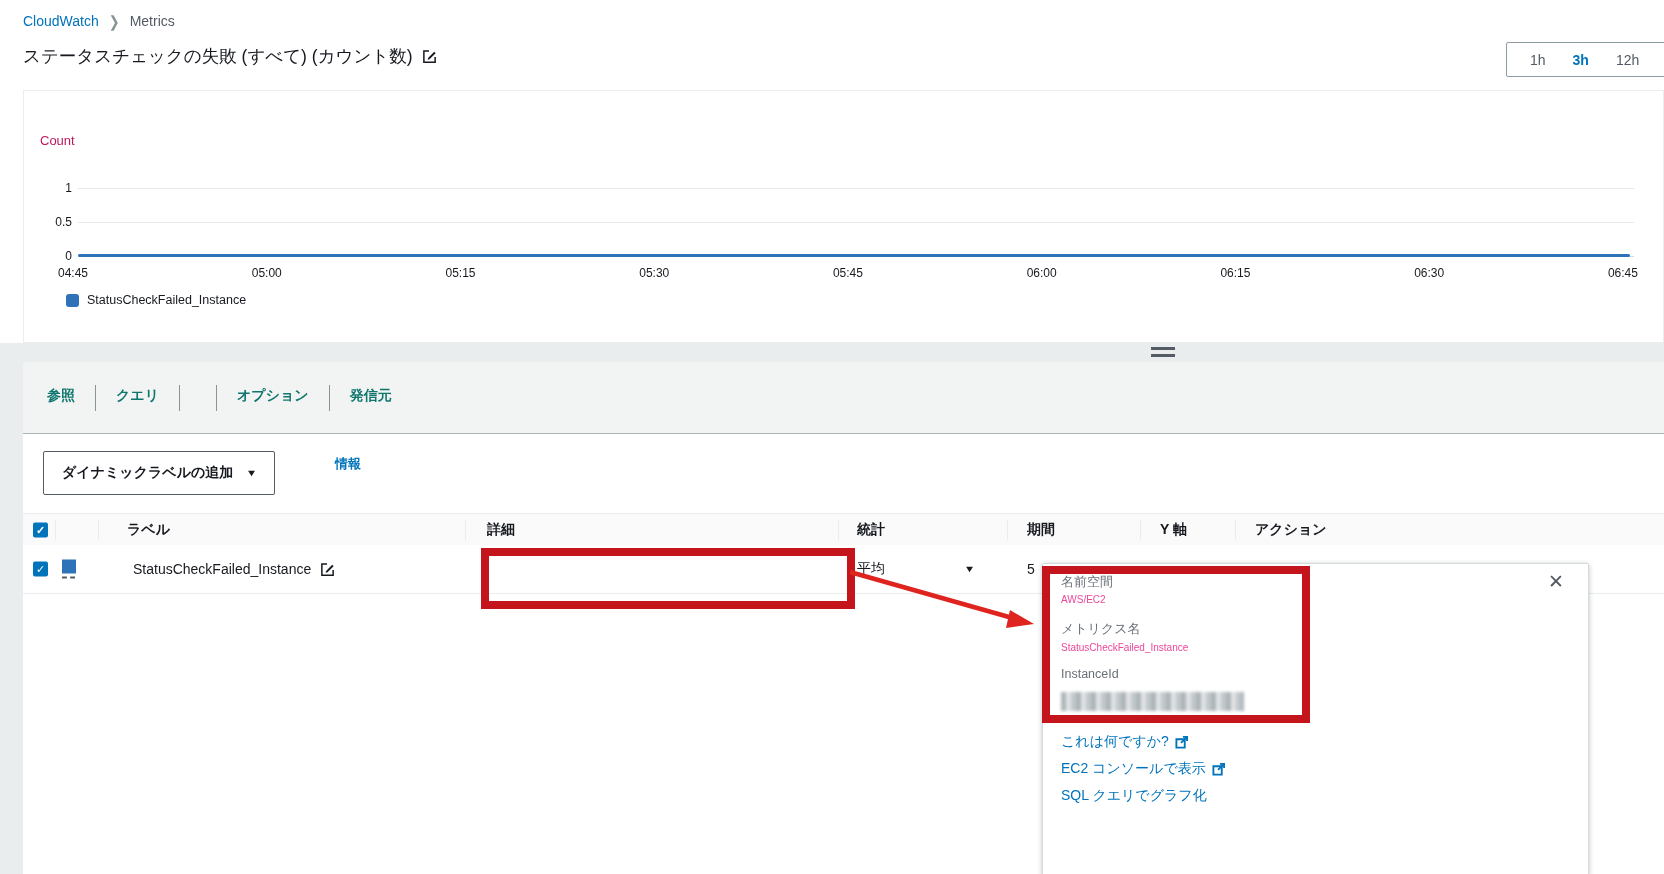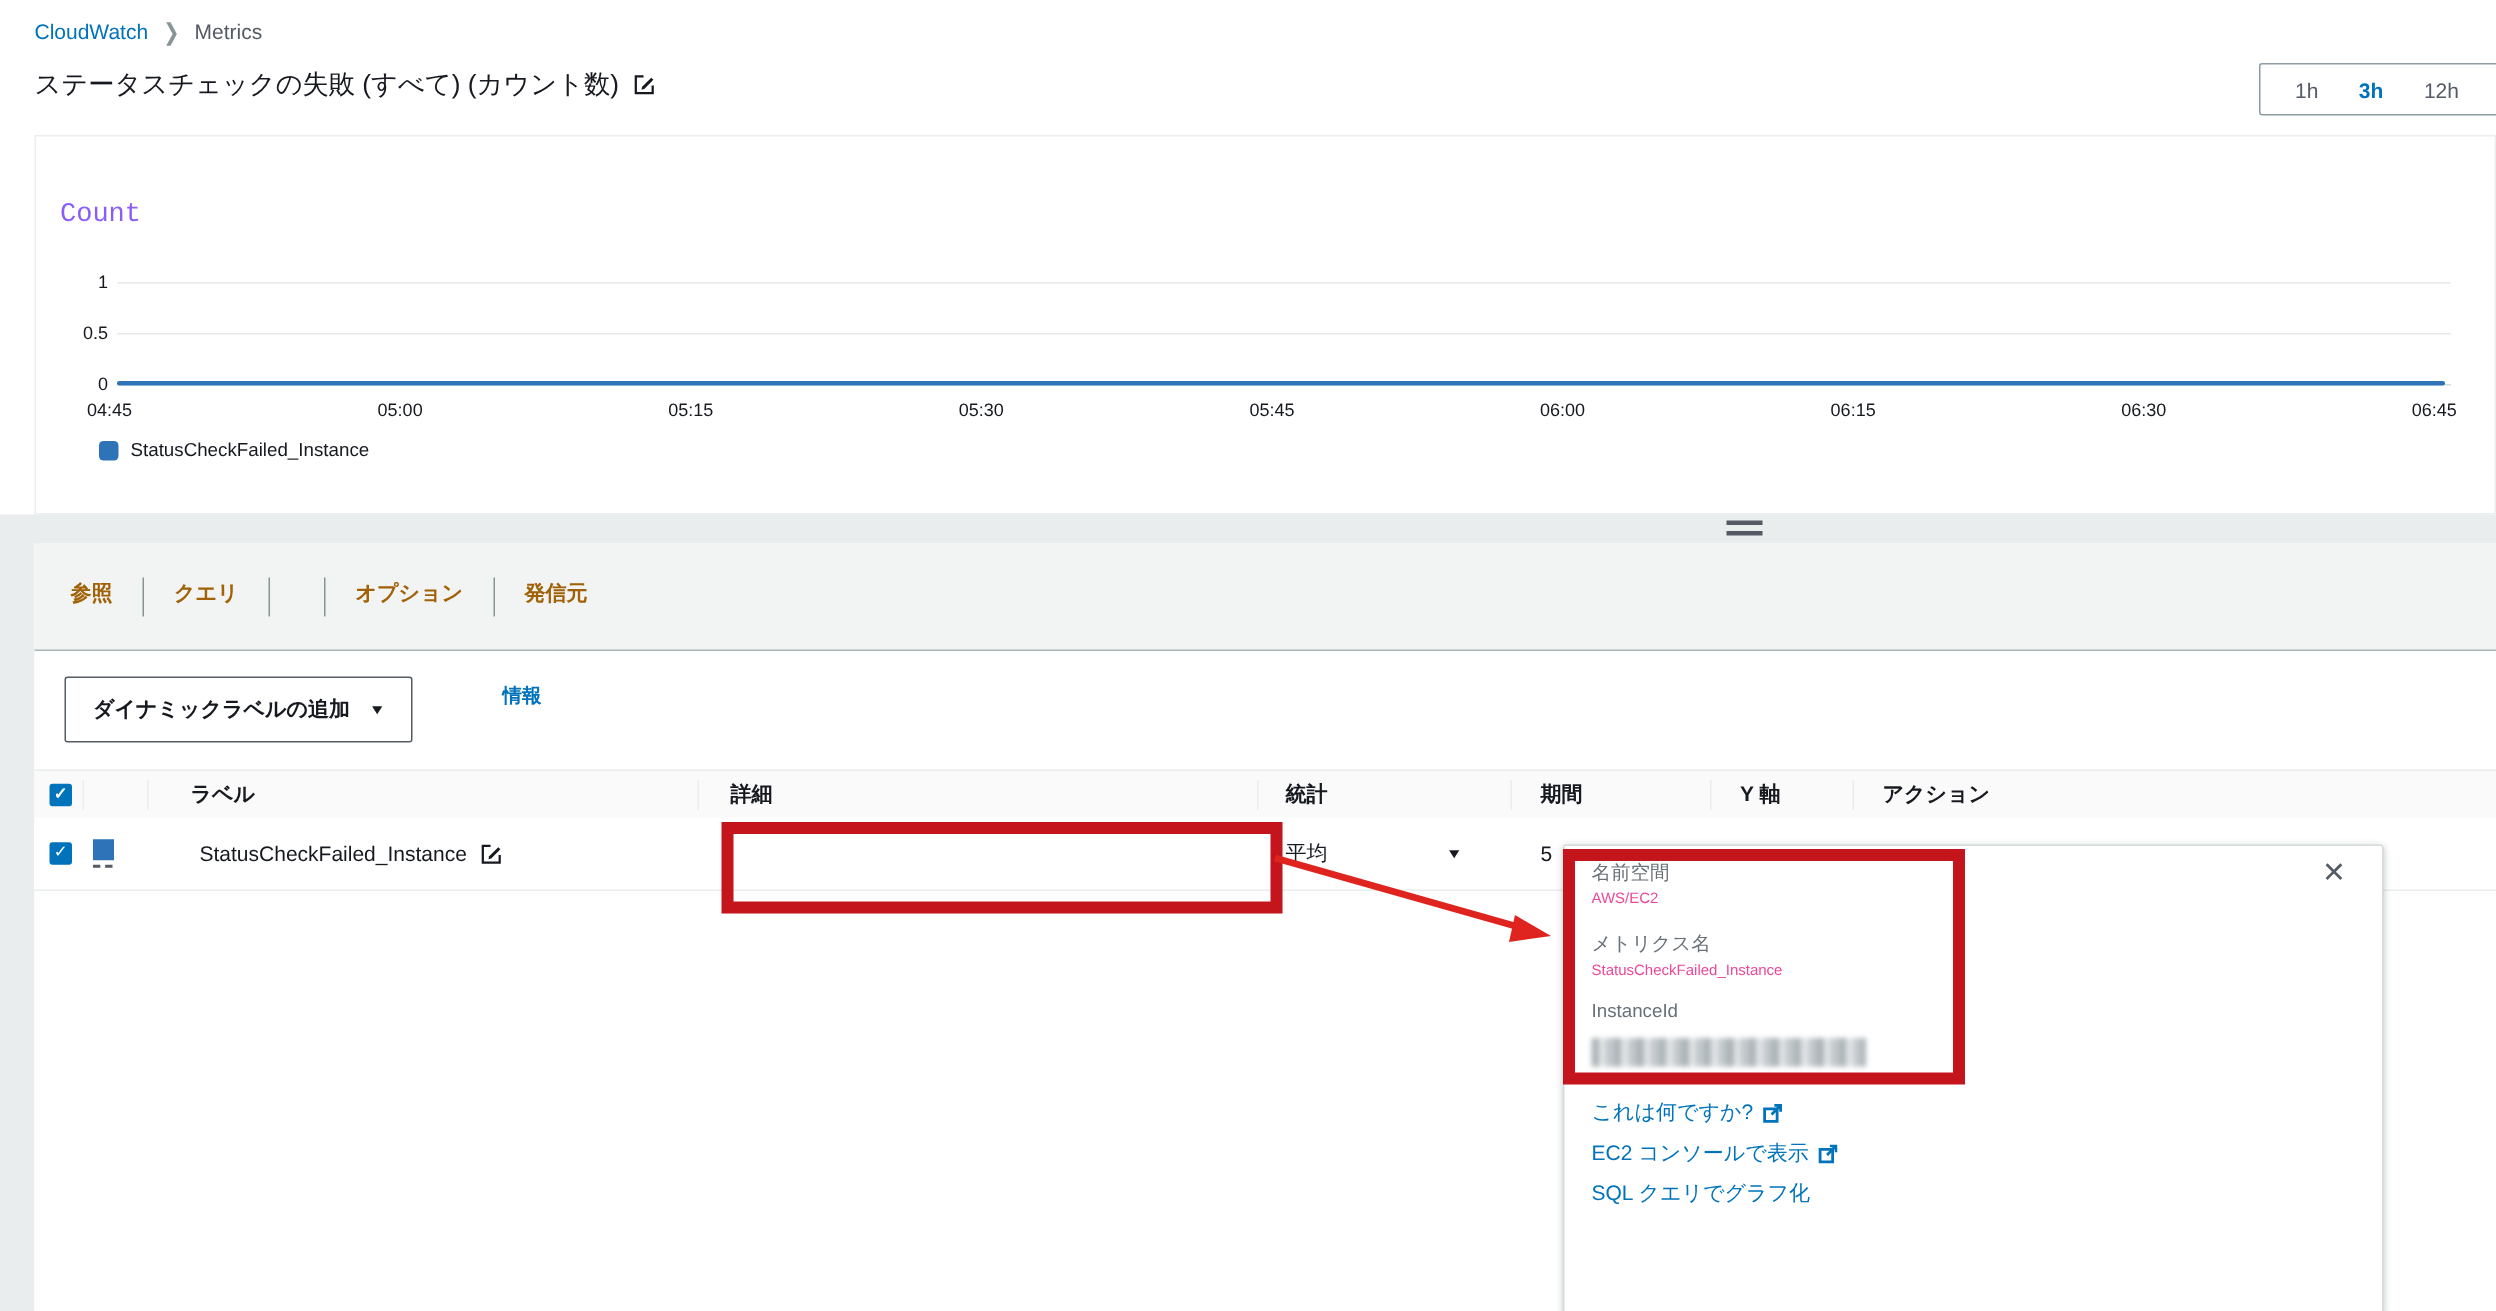--- a/index.html
+++ b/index.html
@@ -18,40 +18,40 @@
   .page-title{left:23px;top:44px;display:flex;align-items:center;gap:9px;font-size:17.5px;color:#16191f;}
   .edit-icon{width:15px;height:15px;flex:0 0 auto;}
 
   .time-range{left:1506px;top:42px;width:220px;height:35px;background:#fff;border:1px solid #8d9ba3;border-radius:2px;
     display:flex;align-items:center;gap:27px;padding-left:23px;box-sizing:border-box;font-size:14px;}
   .tr-opt{color:#545b64;cursor:pointer;}
   .tr-opt.selected{color:#0073bb;font-weight:bold;}
 
   
   .chart-card{left:23px;top:90px;width:1641px;height:253px;background:#fff;border:1px solid #eceeee;box-sizing:border-box;}
-  .count-label{left:40px;top:133px;font-size:18px;color:#8b5cf6;font-family:Liberation Mono, monospace;}
+  .count-label{left:40px;top:133px;font-size:13px;color:#be185d;}
   .ytick{width:34px;text-align:right;font-size:12px;color:#16191f;}
   .gridline{left:78px;width:1556px;height:1px;background:#e7eaea;}
   .grid-zero{background:#d6dbdb;}
   .data-line{left:78px;top:254px;width:1552px;height:3px;background:#2e73b8;border-radius:2px;}
   .xticks{left:58px;top:266px;width:1580px;display:flex;justify-content:space-between;font-size:12px;color:#16191f;}
   .legend{left:66px;top:293px;display:flex;align-items:center;gap:8px;font-size:12.5px;color:#16191f;}
   .legend-swatch{width:13px;height:13px;border-radius:3px;background:#2e73b8;}
 
   
   .gray-band{left:0;top:343px;width:1664px;height:19px;background:#eaeded;}
   .left-strip{left:0;top:362px;width:23px;height:512px;background:#eaeded;}
   .drag-handle{left:1151px;top:347px;width:24px;cursor:row-resize;}
   .drag-bar{width:24px;height:3px;background:#545b64;margin-bottom:4px;}
 
   
   .lower-card{left:23px;top:362px;width:1641px;height:512px;background:#fff;}
   .tabs{position:absolute;left:0;top:0;width:100%;height:72px;background:#f2f3f3;border-bottom:1px solid #aab7b8;
     display:flex;align-items:center;padding-left:22px;box-sizing:border-box;font-size:14px;font-weight:bold;}
-  .tab{height:100%;display:flex;align-items:center;padding:0 2px;border-bottom:3px solid transparent;box-sizing:border-box;color:#a16207;cursor:pointer;white-space:nowrap;}
+  .tab{height:100%;display:flex;align-items:center;padding:0 2px;border-bottom:3px solid transparent;box-sizing:border-box;color:#0f766e;cursor:pointer;white-space:nowrap;}
   .tab.selected{color:#ec7211;border-bottom-color:#16191f;}
   .tab-divider{width:1px;height:26px;background:#879596;margin:0 18px;}
 
   .add-label-btn{left:20px;top:89px;height:42px;background:#fff;border:1px solid #545b64;border-radius:2px;
     display:flex;align-items:center;gap:14px;padding:0 18px;font-size:14px;font-weight:bold;color:#16191f;cursor:pointer;}
   .caret{font-size:9px;color:#16191f;transform:scaleX(1.3);}
   .info-link{left:312px;top:93px;font-size:13px;font-weight:bold;color:#0073bb;cursor:pointer;}
 
   
   .thead{left:0;top:151px;width:1641px;height:32px;background:#fafafa;border-top:1px solid #eaeded;border-bottom:1px solid #eaeded;font-size:14px;font-weight:bold;}

